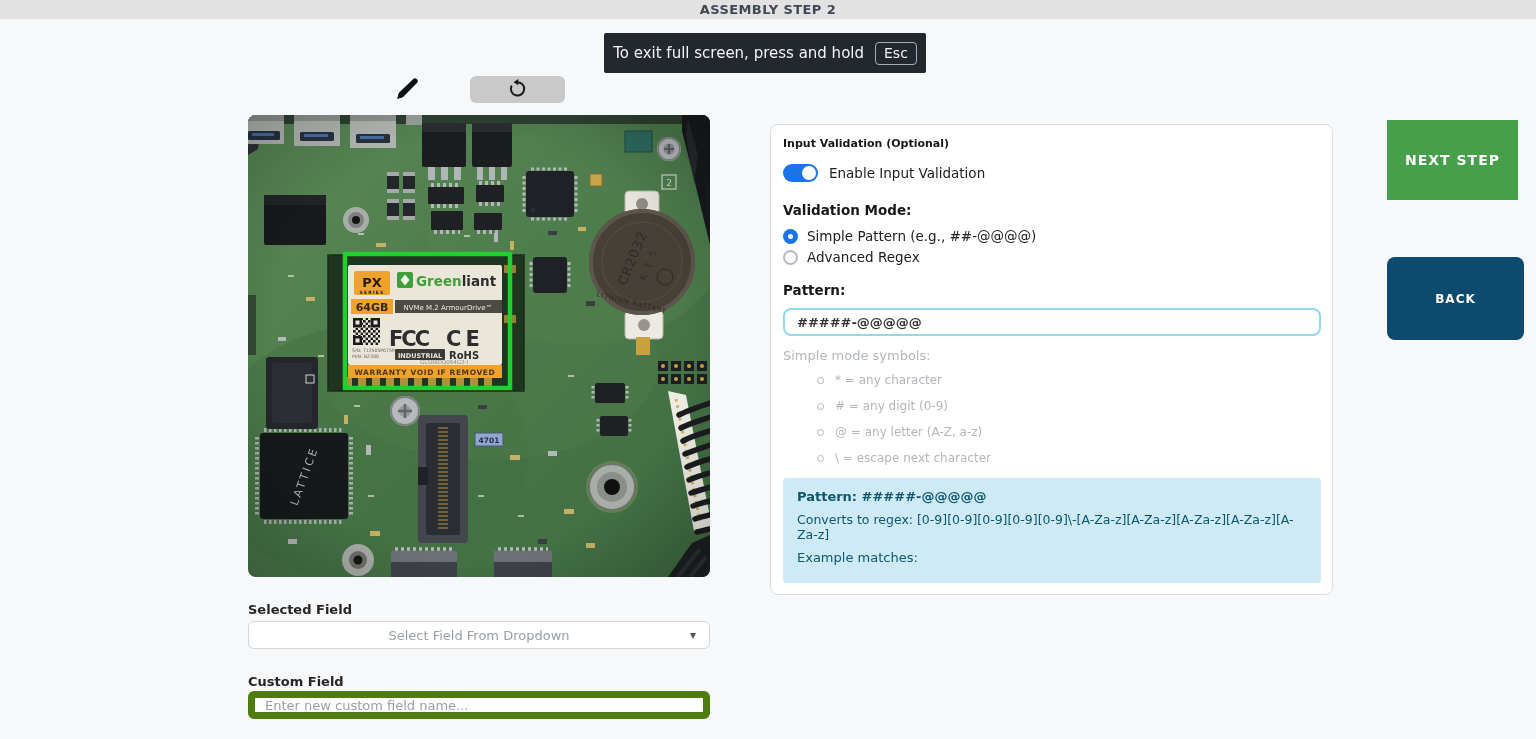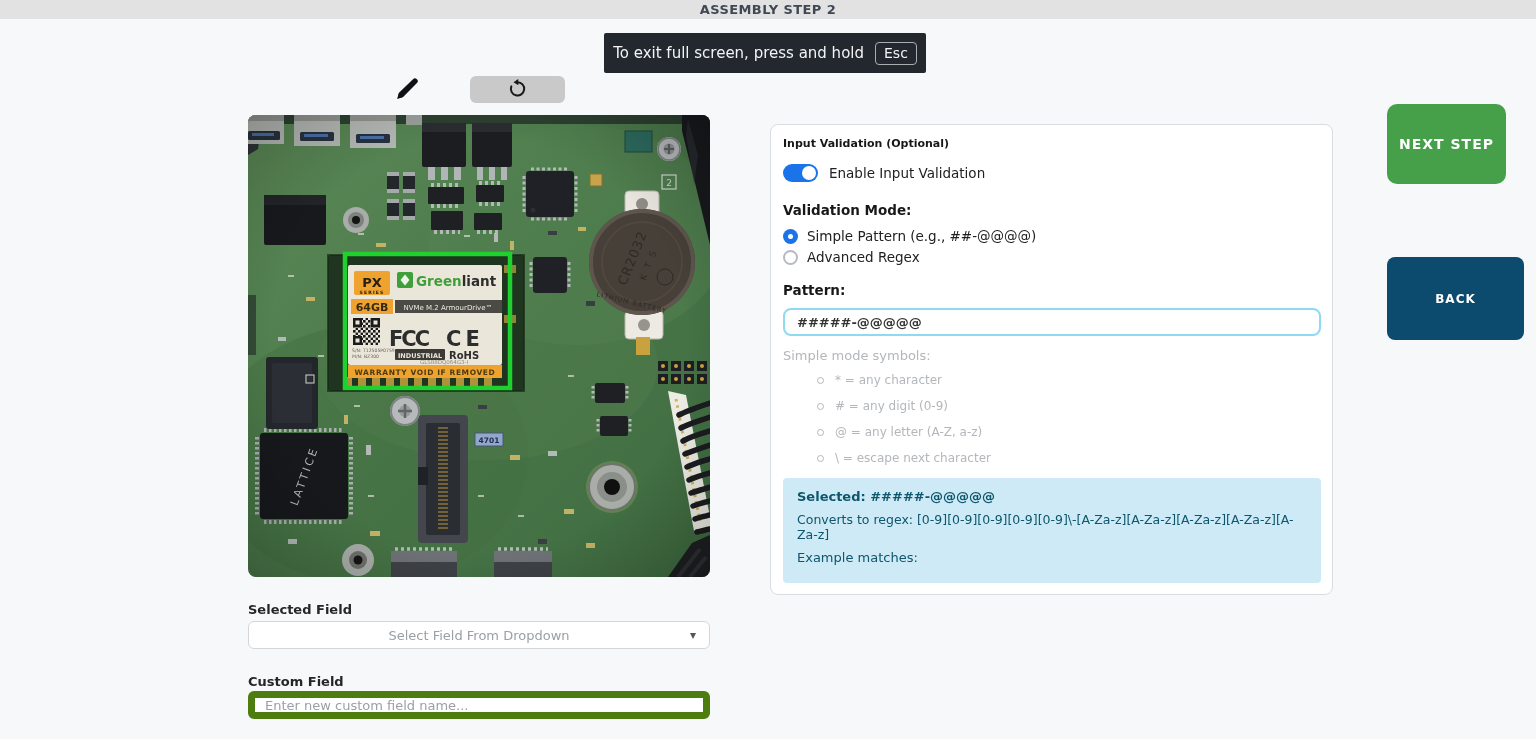--- a/index.html
+++ b/index.html
@@ -59,22 +59,22 @@
   .odot{width:5px;height:5px;border:1.5px solid currentColor;border-radius:50%;flex:0 0 auto;}
   .infobox{margin-top:13px;width:538px;box-sizing:border-box;background:#cdeaf6;border-radius:4px;
     padding:11px 14px 8px;color:#0d566b;}
   .info-line1{font-weight:bold;font-size:13px;margin-bottom:8px;}
   .info-line2{font-size:12.5px;margin-bottom:8px;}
   .info-line3{font-size:13px;margin-bottom:10px;}
   .examples{list-style:none;margin:0;padding:0 0 0 40px;font-size:12px;font-weight:600;}
   .examples li{margin-bottom:11px;display:flex;align-items:center;gap:11px;}
 
   
-  .btn-next{position:absolute;left:1387px;top:104px;width:119px;height:80px;background:#45a049;color:#fff;
-    border:none;border-radius:10px;font-size:14px;font-weight:bold;letter-spacing:1px;cursor:pointer;font-family:inherit;}
+  .btn-next{position:absolute;left:1387px;top:120px;width:131px;height:80px;background:#45a049;color:#fff;
+    border:none;border-radius:0;font-size:14px;font-weight:bold;letter-spacing:1px;cursor:pointer;font-family:inherit;}
   .btn-back{position:absolute;left:1387px;top:257px;width:137px;height:83px;background:#0c4a6e;color:#fff;
     border:none;border-radius:8px;font-size:12px;font-weight:bold;letter-spacing:1px;cursor:pointer;font-family:inherit;}
 </style>
 </head>
 <body>
 
 <div class="app">
 
   <header class="topbar">
     <span class="topbar-title">ASSEMBLY STEP 2</span>
@@ -509,21 +509,21 @@
           <span class="odot"></span>
           <span>@ = any letter (A-Z, a-z)</span>
         </li>
       <li>
           <span class="odot"></span>
           <span>\ = escape next character</span>
         </li>
     </ul>
 
     <div class="infobox">
-      <div class="info-line1">Selected: #####-@@@@@</div>
+      <div class="info-line1">Pattern: #####-@@@@@</div>
       <div class="info-line2">Converts to regex: [0-9][0-9][0-9][0-9][0-9]\-[A-Za-z][A-Za-z][A-Za-z][A-Za-z][A-Za-z]</div>
       <div class="info-line3">Example matches:</div>
     </div>
   </aside>
 
   <button class="btn-next">NEXT STEP</button>
   <button class="btn-back">BACK</button>
 
 </div>
 

